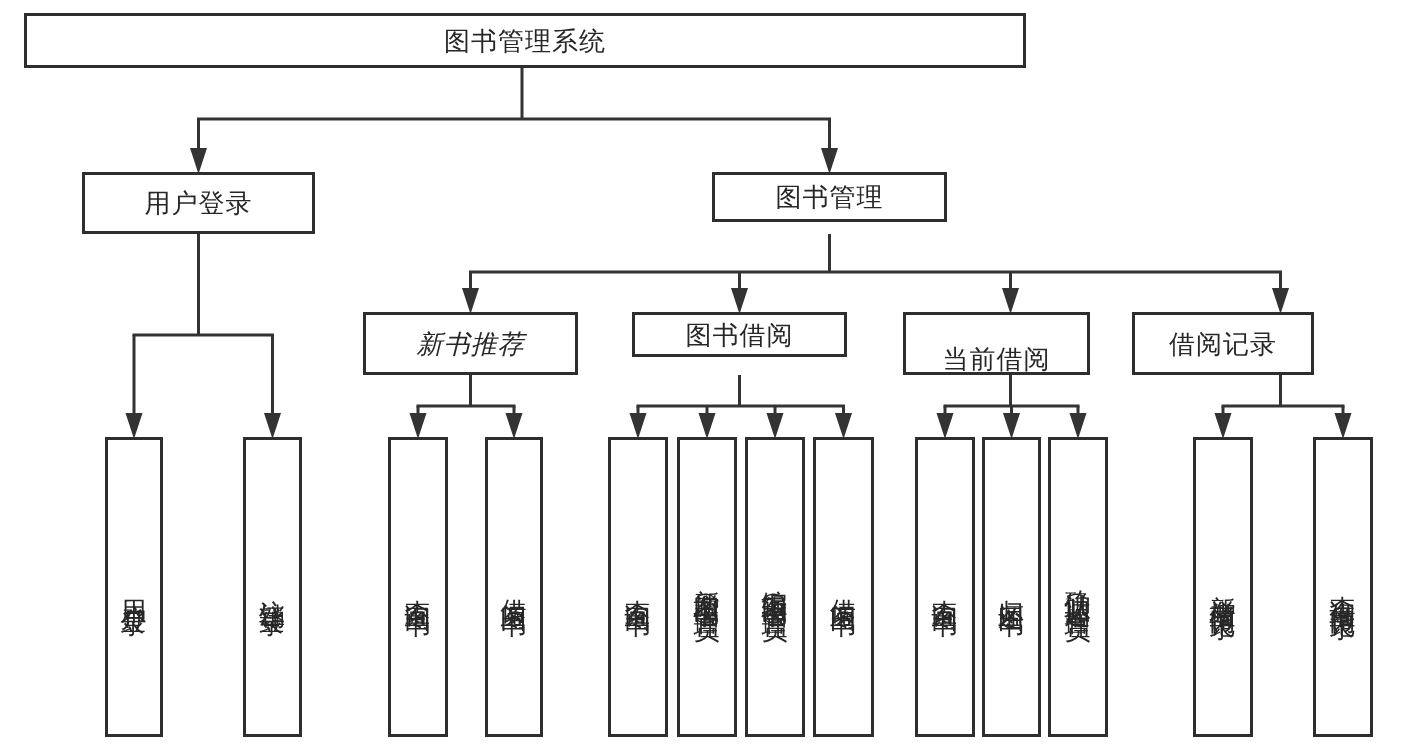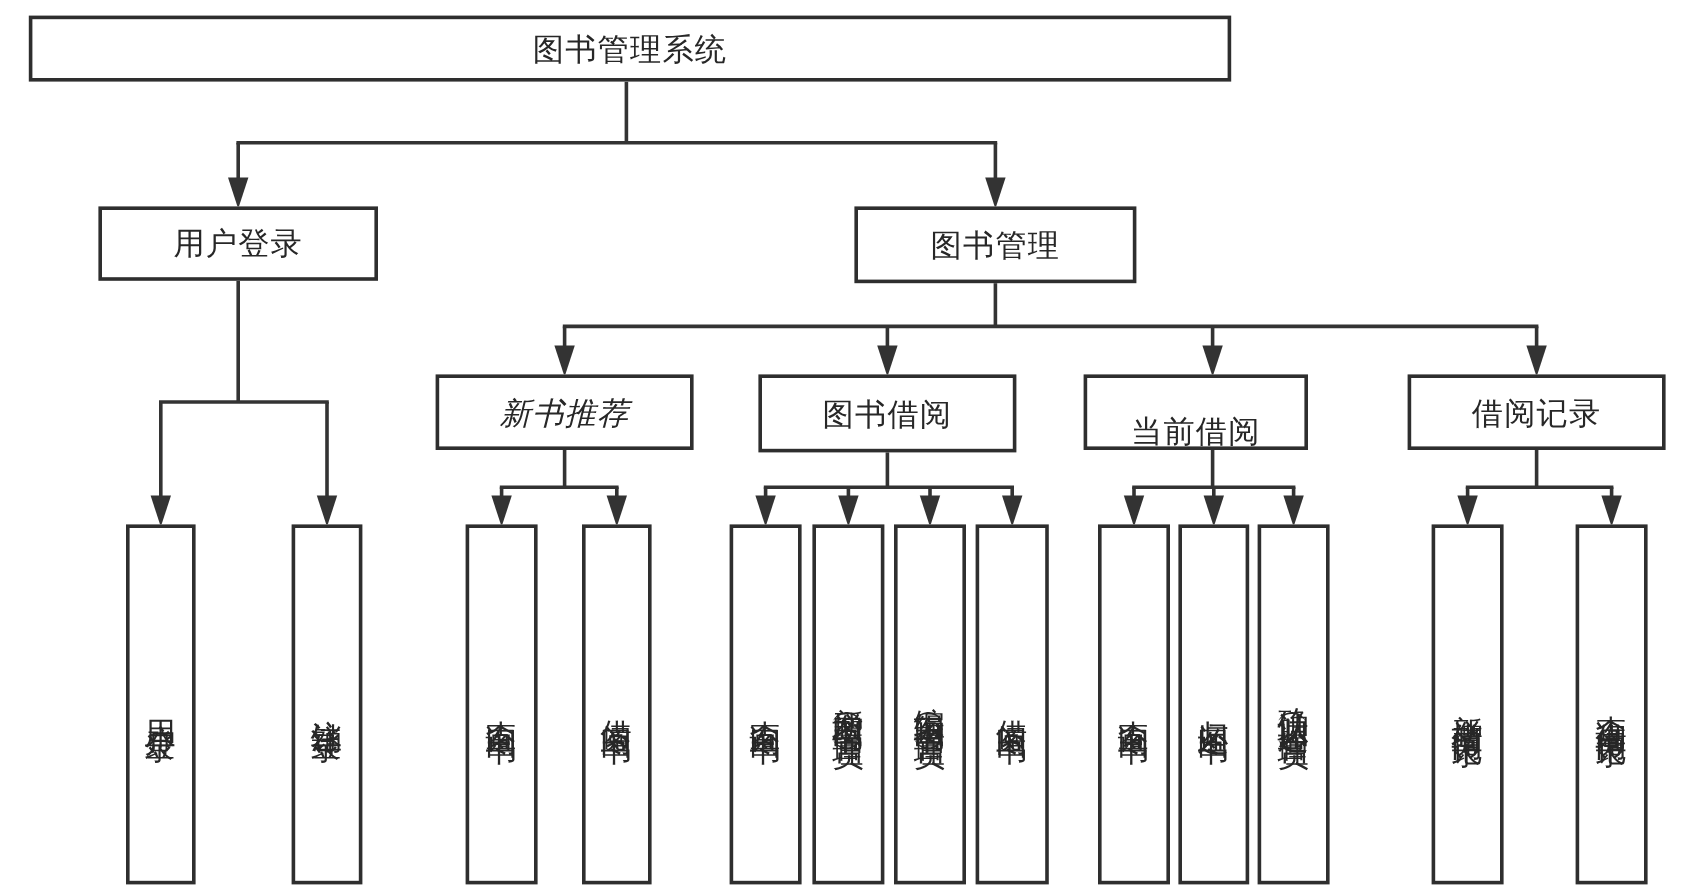--- a/index.html
+++ b/index.html
@@ -121,33 +121,33 @@
       </div>
       <div class="node horiz" style="left: 82px; top: 172px; width: 233px; height: 62px;">
         <span class="lbl">用户登录</span>
       </div>
       <div class="node vert" style="left: 105px; top: 437px; width: 58px; height: 300px;">
         <span class="lbl">用户登录</span>
       </div>
       <div class="node vert" style="left: 243px; top: 437px; width: 59px; height: 300px;">
         <span class="lbl">注销登录</span>
       </div>
-      <div class="node horiz" style="left: 712px; top: 172px; width: 235px; height: 64px;">
+      <div class="node horiz" style="left: 712px; top: 172px; width: 235px; height: 50px;">
         <span class="lbl">图书管理</span>
       </div>
       <div class="node horiz" style="left: 363px; top: 312px; width: 215px; height: 63px; font-style: italic;">
         <span class="lbl">新书推荐</span>
       </div>
       <div class="node vert" style="left: 388px; top: 437px; width: 60px; height: 300px;">
         <span class="lbl">查询图书</span>
       </div>
       <div class="node vert" style="left: 485px; top: 437px; width: 58px; height: 300px;">
         <span class="lbl">借阅图书</span>
       </div>
-      <div class="node horiz" style="left: 632px; top: 312px; width: 215px; height: 65px; align-items: center;">
+      <div class="node horiz" style="left: 632px; top: 312px; width: 215px; height: 45px; align-items: center;">
         <span class="lbl">图书借阅</span>
       </div>
       <div class="node vert" style="left: 608px; top: 437px; width: 60px; height: 300px;">
         <span class="lbl">查询图书</span>
       </div>
       <div class="node vert" style="left: 677px; top: 437px; width: 60px; height: 300px;">
         <span class="lbl">新增图书（管理员）</span>
       </div>
       <div class="node vert" style="left: 745px; top: 437px; width: 60px; height: 300px;">
         <span class="lbl">编辑图书（管理员）</span>
@@ -160,21 +160,21 @@
       </div>
       <div class="node vert" style="left: 915px; top: 437px; width: 60px; height: 300px;">
         <span class="lbl">查询图书</span>
       </div>
       <div class="node vert" style="left: 982px; top: 437px; width: 59px; height: 300px;">
         <span class="lbl">归还图书</span>
       </div>
       <div class="node vert" style="left: 1048px; top: 437px; width: 60px; height: 300px;">
         <span class="lbl">确认归还（管理员）</span>
       </div>
-      <div class="node horiz" style="left: 1173px; top: 312px; width: 215px; height: 63px;">
+      <div class="node horiz" style="left: 1132px; top: 312px; width: 182px; height: 63px;">
         <span class="lbl">借阅记录</span>
       </div>
       <div class="node vert" style="left: 1193px; top: 437px; width: 60px; height: 300px;">
         <span class="lbl">新增借阅记录</span>
       </div>
       <div class="node vert" style="left: 1313px; top: 437px; width: 60px; height: 300px;">
         <span class="lbl">查询借阅记录</span>
       </div>
     </div>
 </div>

